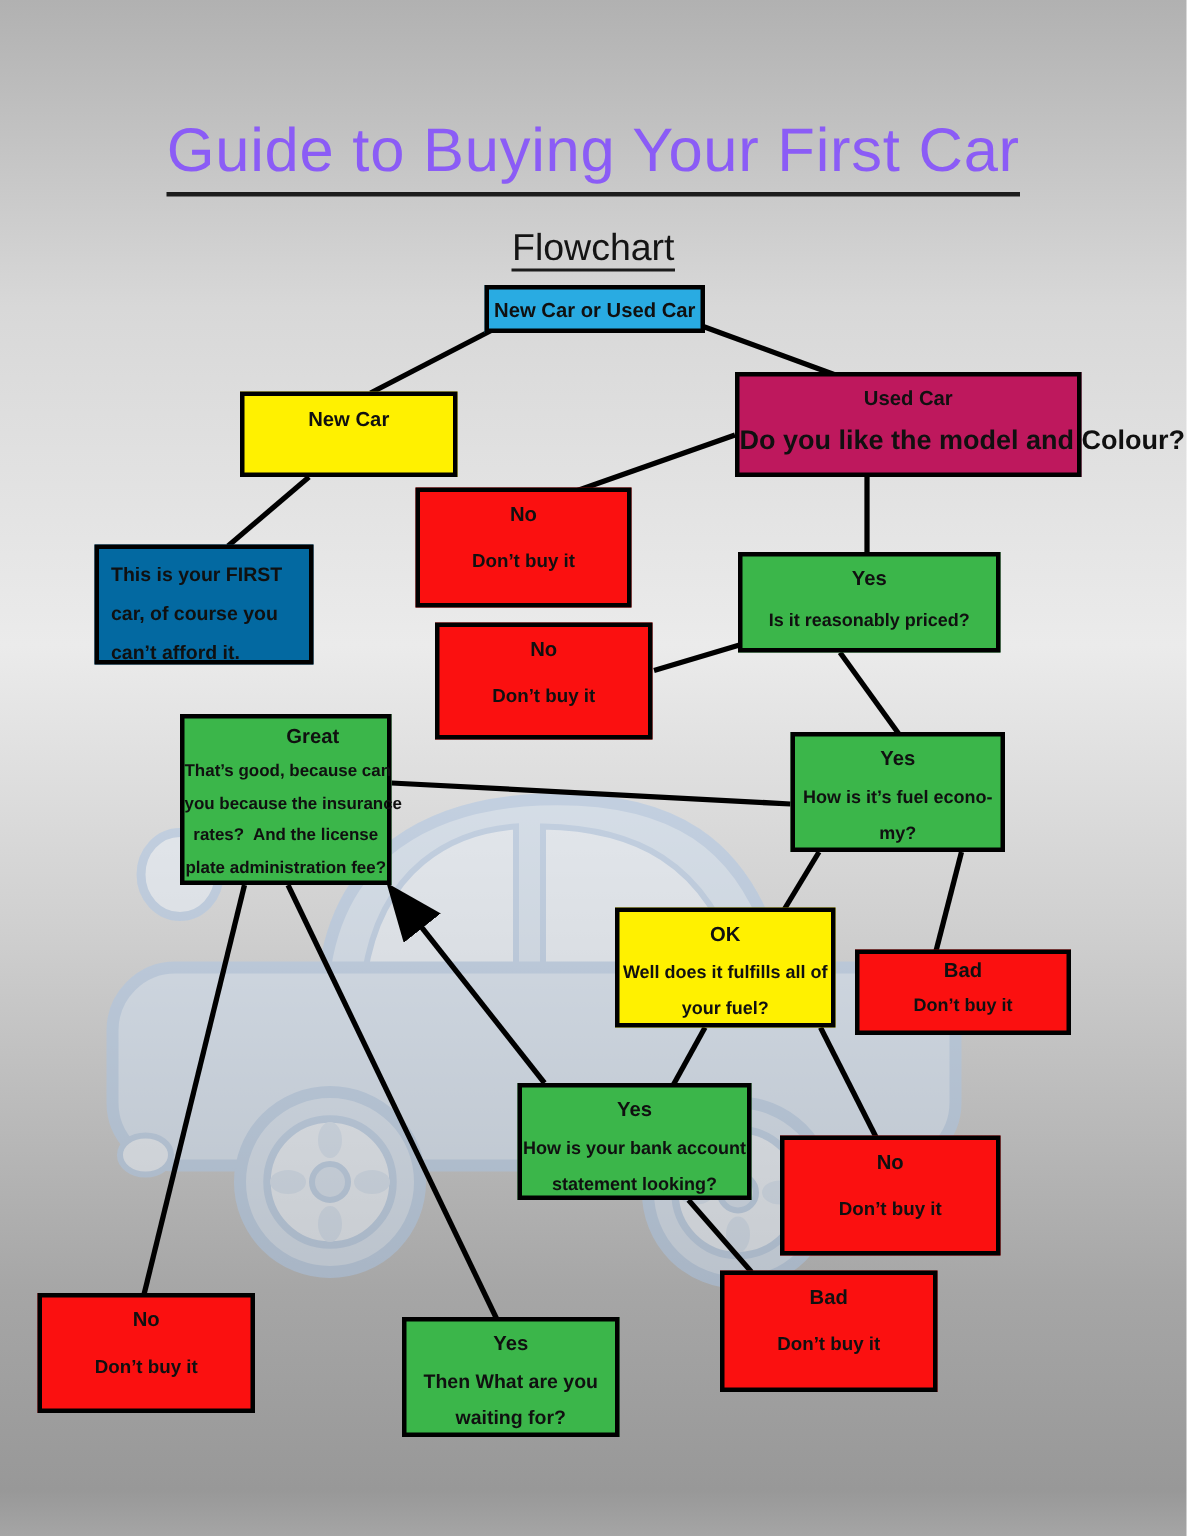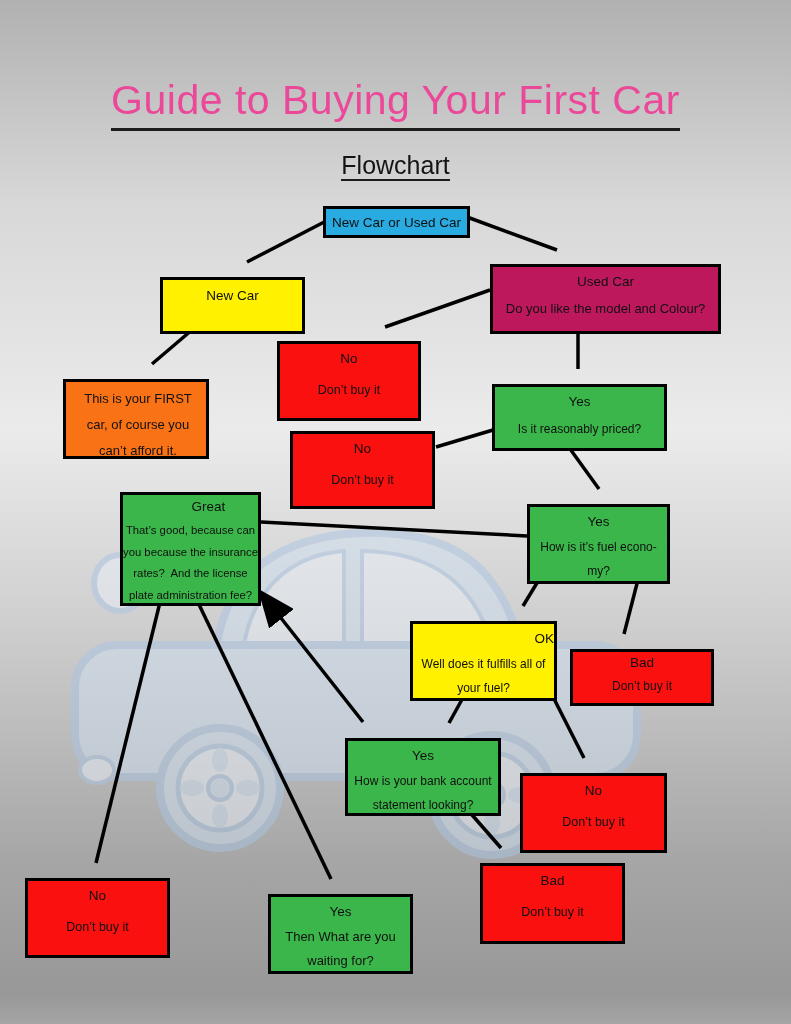--- a/index.html
+++ b/index.html
@@ -3,31 +3,31 @@
 <meta charset="utf-8">
 <style>
   html,body{margin:0;padding:0;}
   body{
     width:791px;height:1024px;position:relative;overflow:hidden;
     font-family:"Liberation Sans", sans-serif;
     background:linear-gradient(180deg,#b1b1b1 0%,#d8d8d8 20%,#ebebeb 42%,#d0d0d0 60%,#a6a6a6 84%,#989898 97%,#a5a5a5 100%);
   }
   .page-title{
     position:absolute;top:50px;left:0;width:100%;text-align:center;
-    font-size:41px;font-weight:400;color:#ec4899;letter-spacing:.5px;
+    font-size:41px;font-weight:400;color:#8b5cf6;letter-spacing:.5px;
   }
   .page-title span{border-bottom:3px solid #1c1c1c;padding-bottom:5px;}
   .page-subtitle{
     position:absolute;top:130px;left:0;width:100%;text-align:center;
     font-size:25px;font-weight:400;color:#141414;
   }
   .page-subtitle span{border-bottom:2px solid #1c1c1c;padding-bottom:0;}
   #car-bg{position:absolute;left:0;top:0;z-index:0;}
   #edges{position:absolute;left:0;top:0;z-index:1;}
-  #flow{position:absolute;left:0;top:16px;width:791px;height:720px;z-index:2;}
+  #flow{position:absolute;left:0;top:0;width:791px;height:720px;z-index:2;font-weight:bold;}
   .node{
     position:absolute;border:3px solid #000;box-sizing:border-box;
     color:#101010;text-align:center;
   }
   .node.left{text-align:left;padding-left:8px;padding-right:4px;}
   .node.single{display:flex;align-items:center;justify-content:center;}
   .node.single .node-title{margin:0 !important;}
   .node-title{font-size:13.5px;}
   .node-line{white-space:pre;}
 </style>
@@ -92,25 +92,25 @@
 
 <div id="flow">
     <div class="node single" style="left: 323px; top: 190px; width: 147px; height: 32px; background: rgb(41, 171, 226);">
       <div class="node-title" style="margin-top: 7px;">New Car or Used Car</div>
     </div>
     <div class="node" style="left: 160px; top: 261px; width: 145px; height: 57px; background: rgb(255, 241, 0);">
       <div class="node-title" style="margin-top: 8px;">New Car</div>
     </div>
     <div class="node" style="left: 490px; top: 248px; width: 231px; height: 70px; background: #be185d;">
       <div class="node-title" style="margin-top: 7px;">Used Car</div>
-      <div class="node-lines" style="margin-top: 8px; font-size: 13px; line-height: 24px;">
+      <div class="node-lines" style="margin-top: 8px; font-size: 18px; line-height: 24px;">
         <div class="node-line">Do you like the model and Colour?</div>
       </div>
     </div>
-    <div class="node left" style="left: 63px; top: 363px; width: 146px; height: 80px; background: #f97316; text-align: center;">
+    <div class="node left" style="left: 63px; top: 363px; width: 146px; height: 80px; background: #0369a1;">
       <div class="node-lines" style="margin-top: 4px; font-size: 13px; line-height: 26px;">
         <div class="node-line">This is your FIRST</div>
         <div class="node-line">car, of course you</div>
         <div class="node-line">can’t afford it.</div>
       </div>
     </div>
     <div class="node" style="left: 277px; top: 325px; width: 144px; height: 80px; background: rgb(251, 16, 16);">
       <div class="node-title" style="margin-top: 7px;">No</div>
       <div class="node-lines" style="margin-top: 12px; font-size: 12.5px; line-height: 24px;">
         <div class="node-line">Don’t buy it</div>
@@ -138,21 +138,21 @@
       </div>
     </div>
     <div class="node" style="left: 527px; top: 488px; width: 143px; height: 80px; background: rgb(59, 182, 74);">
       <div class="node-title" style="margin-top: 7px;">Yes</div>
       <div class="node-lines" style="margin-top: 6px; font-size: 12px; line-height: 24px;">
         <div class="node-line">How is it’s fuel econo-</div>
         <div class="node-line">my?</div>
       </div>
     </div>
     <div class="node" style="left: 410px; top: 605px; width: 147px; height: 80px; background: rgb(255, 241, 0);">
-      <div class="node-title" style="margin-top: 7px; text-align: right;">OK</div>
+      <div class="node-title" style="margin-top: 7px;">OK</div>
       <div class="node-lines" style="margin-top: 6px; font-size: 12px; line-height: 24px;">
         <div class="node-line">Well does it fulfills all of</div>
         <div class="node-line">your fuel?</div>
       </div>
     </div>
     <div class="node" style="left: 570px; top: 633px; width: 144px; height: 57px; background: rgb(251, 16, 16);">
       <div class="node-title" style="margin-top: 3px;">Bad</div>
       <div class="node-lines" style="margin-top: 6px; font-size: 12px; line-height: 20px;">
         <div class="node-line">Don’t buy it</div>
       </div>

